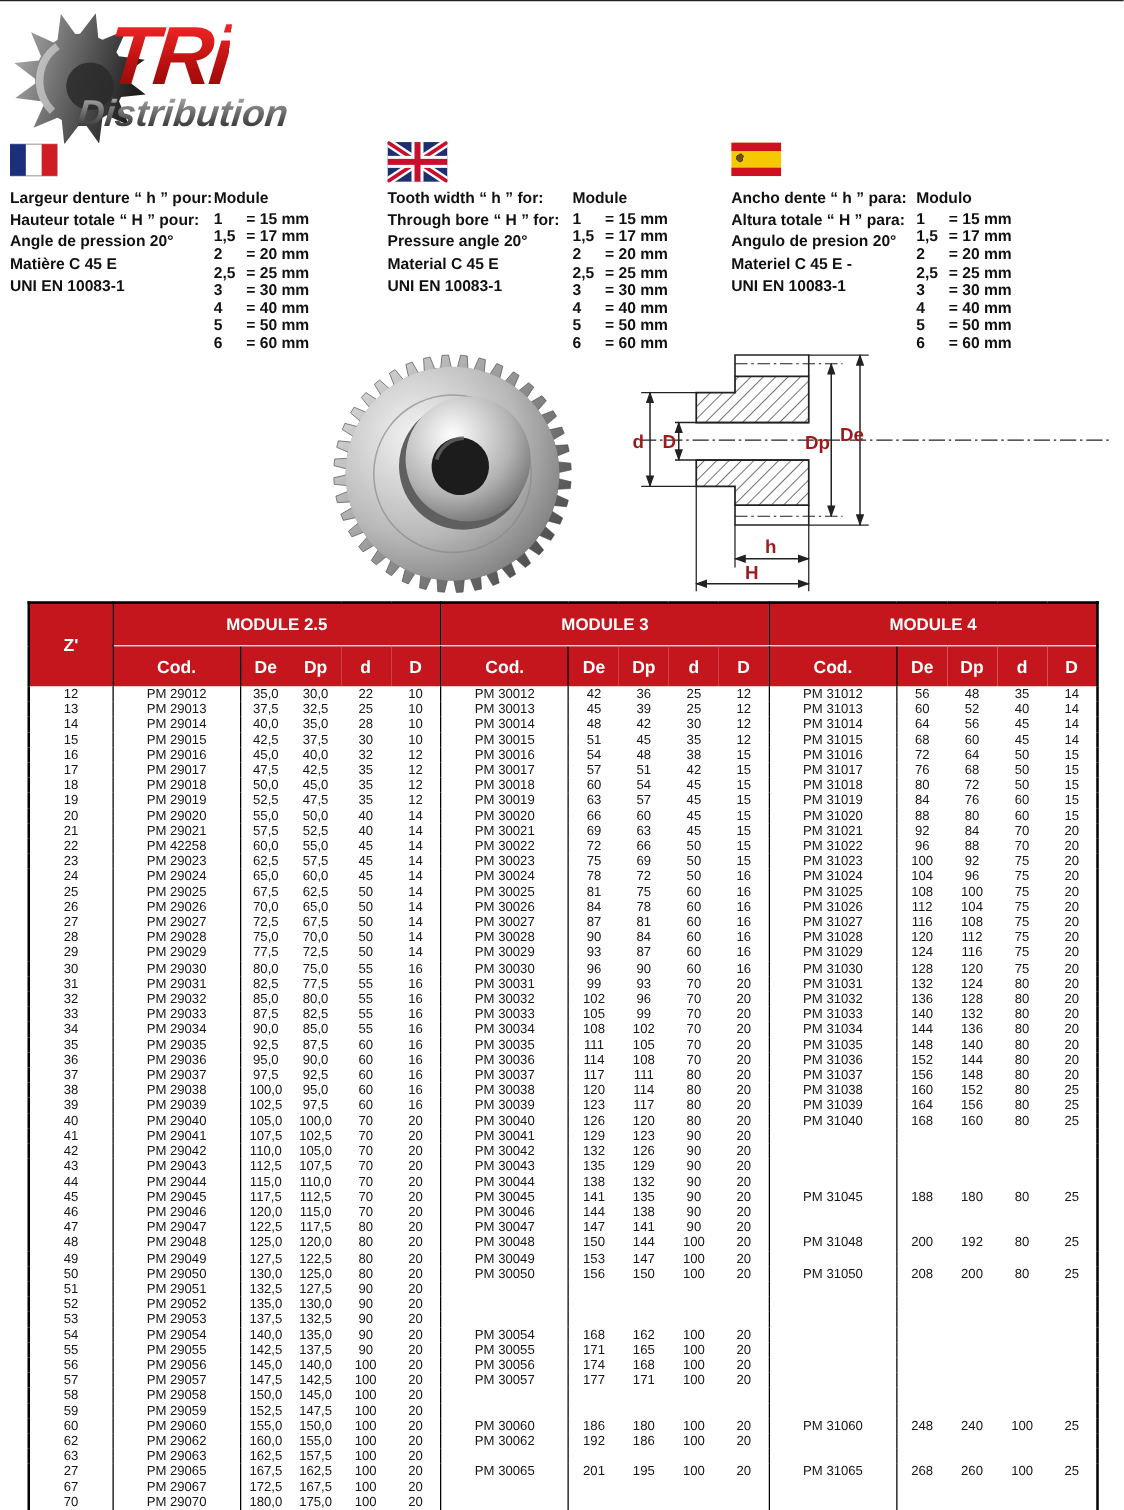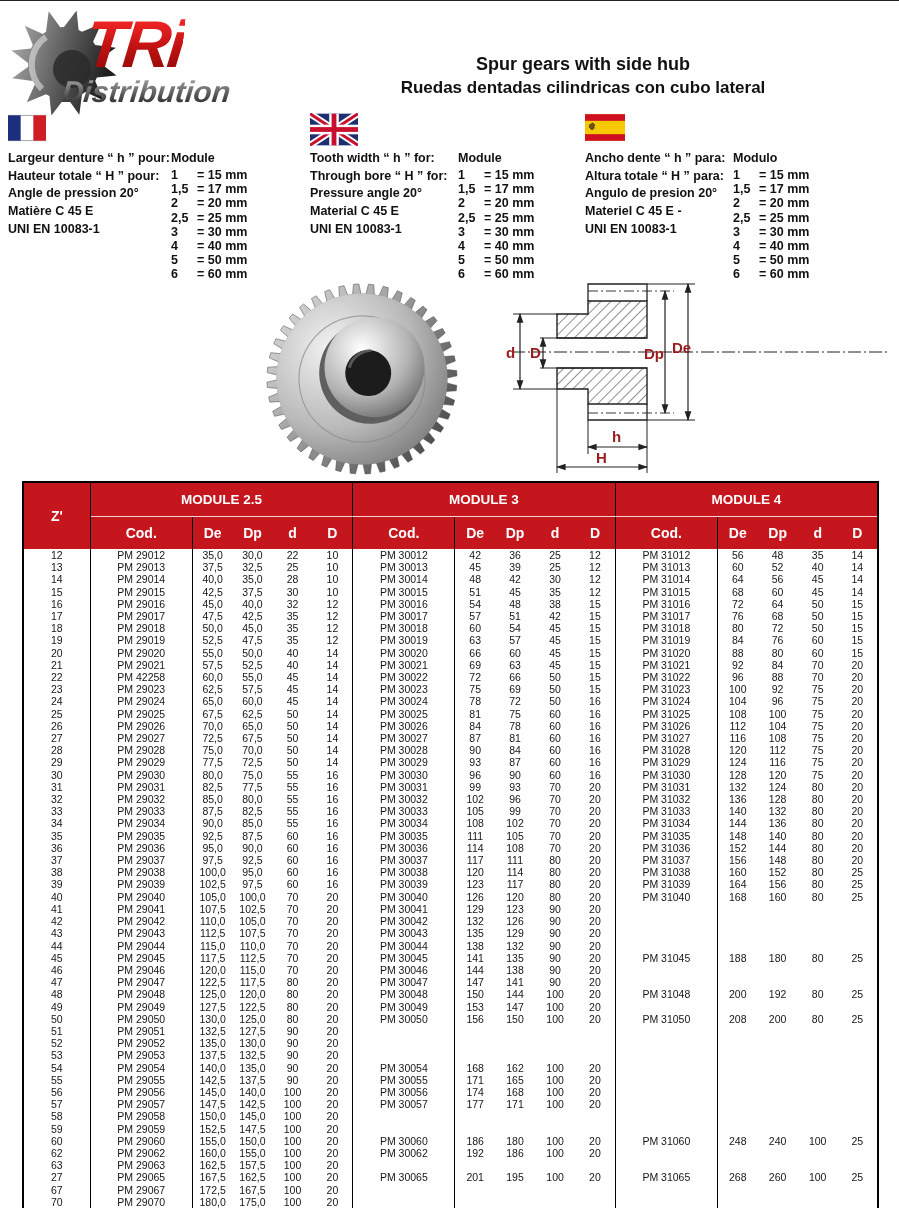--- a/index.html
+++ b/index.html
@@ -78,22 +78,20 @@
         </linearGradient>
       </defs>
       <path id="logo-gear-path" fill="url(#lgrad)" d="M94.0 56.0L110.5 68.6L90.9 70.6L89.2 74.0L97.2 93.2L79.2 85.1L76.0 87.2L73.3 107.8L61.8 91.8L58.0 92.0L45.4 108.5L43.4 88.9L40.0 87.2L20.8 95.2L28.9 77.2L26.8 74.0L6.2 71.3L22.2 59.8L22.0 56.0L5.5 43.4L25.1 41.4L26.8 38.0L18.8 18.8L36.8 26.9L40.0 24.8L42.7 4.2L54.2 20.2L58.0 20.0L70.6 3.5L72.6 23.1L76.0 24.8L95.2 16.8L87.1 34.8L89.2 38.0L109.8 40.7L93.8 52.2Z"></path>
       <circle cx="66" cy="62" r="19" fill="#2a2a2a" opacity="0.85"></circle>
       <path d="M40 30 A34 34 0 0 0 36 82" fill="none" stroke="#e9e9e9" stroke-width="6" opacity="0.55"></path>
     </svg>
     <div class="brand">TRi</div>
     <div class="tagline">Distribution</div>
   </div>
 
-  <div class="subtitle" id="subtitle-en">Spur gears with side hub</div>
-  <div class="subtitle" id="subtitle-es">Ruedas dentadas cilindricas con cubo lateral</div>
 
   <div class="info-col" id="info-fr">
       <div class="flag">
         <svg width="38" height="30" viewBox="0 0 45 30">
           <rect width="45" height="30" fill="#fff" stroke="#999" stroke-width="1"></rect>
           <rect width="15" height="30" fill="#1b2f7d"></rect>
           <rect x="30" width="15" height="30" fill="#d01c23"></rect>
         </svg>
       </div>
       <div class="info-wrap">

